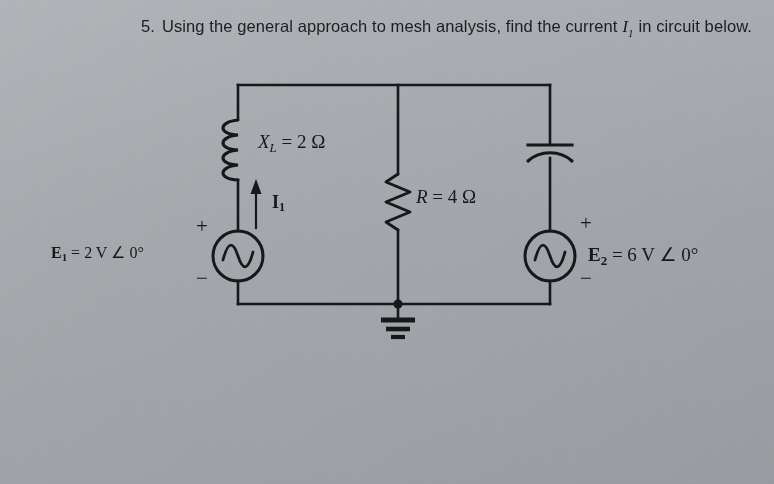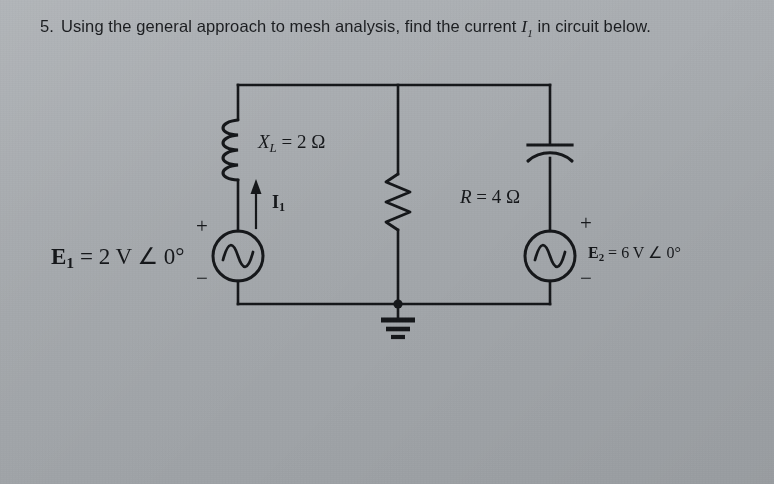--- a/index.html
+++ b/index.html
@@ -17,20 +17,21 @@
     position: relative;
     width: 774px;
     height: 484px;
     background:
       linear-gradient(135deg,
         rgba(255,255,255,0.09) 0%,
         rgba(255,255,255,0.03) 28%,
         rgba(0,0,0,0.00) 55%,
         rgba(0,0,0,0.035) 100%),
       linear-gradient(180deg, #aaaeb2 0%, #a3a7ab 45%, #9ea2a6 100%);
+    text-align: right;
   }
   #grain {
     position: absolute;
     inset: 0;
     pointer-events: none;
     opacity: 0.30;
     background-image:
       repeating-linear-gradient(0deg, rgba(0,0,0,0.025) 0 1px, rgba(255,255,255,0.02) 1px 2px),
       repeating-linear-gradient(90deg, rgba(0,0,0,0.02) 0 1px, rgba(255,255,255,0.015) 1px 3px);
   }
@@ -67,24 +68,24 @@
   }
 
   
   .lbl {
     position: absolute;
     color: #15171a;
     font-family: "Liberation Serif", serif;
     white-space: nowrap;
   }
   .lbl-xl   { left: 258px; top: 131px; font-size: 19px; }
-  .lbl-r    { left: 416px; top: 186px; font-size: 19px; margin-left: 44px; }
+  .lbl-r    { left: 416px; top: 186px; font-size: 19px; }
   .lbl-xc   { left: 572px; top: 131px; font-size: 19px; }
-  .lbl-e1   { left: 51px;  top: 243px; font-size: 23px; font-weight: bold; }
-  .lbl-e2   { left: 588px; top: 243px; font-size: 16px; font-weight: bold; }
+  .lbl-e1   { left: 51px;  top: 243px; font-size: 16px; font-weight: bold; }
+  .lbl-e2   { left: 588px; top: 243px; font-size: 19px; font-weight: bold; }
   .lbl-i1   { left: 264px; top: 192px; font-size: 18px; font-weight: bold; margin-left: 8px; }
 
   .lbl em {
     font-style: italic;
     font-weight: normal;
   }
   .lbl sub {
     font-size: 0.68em;
     vertical-align: -0.28em;
   }

